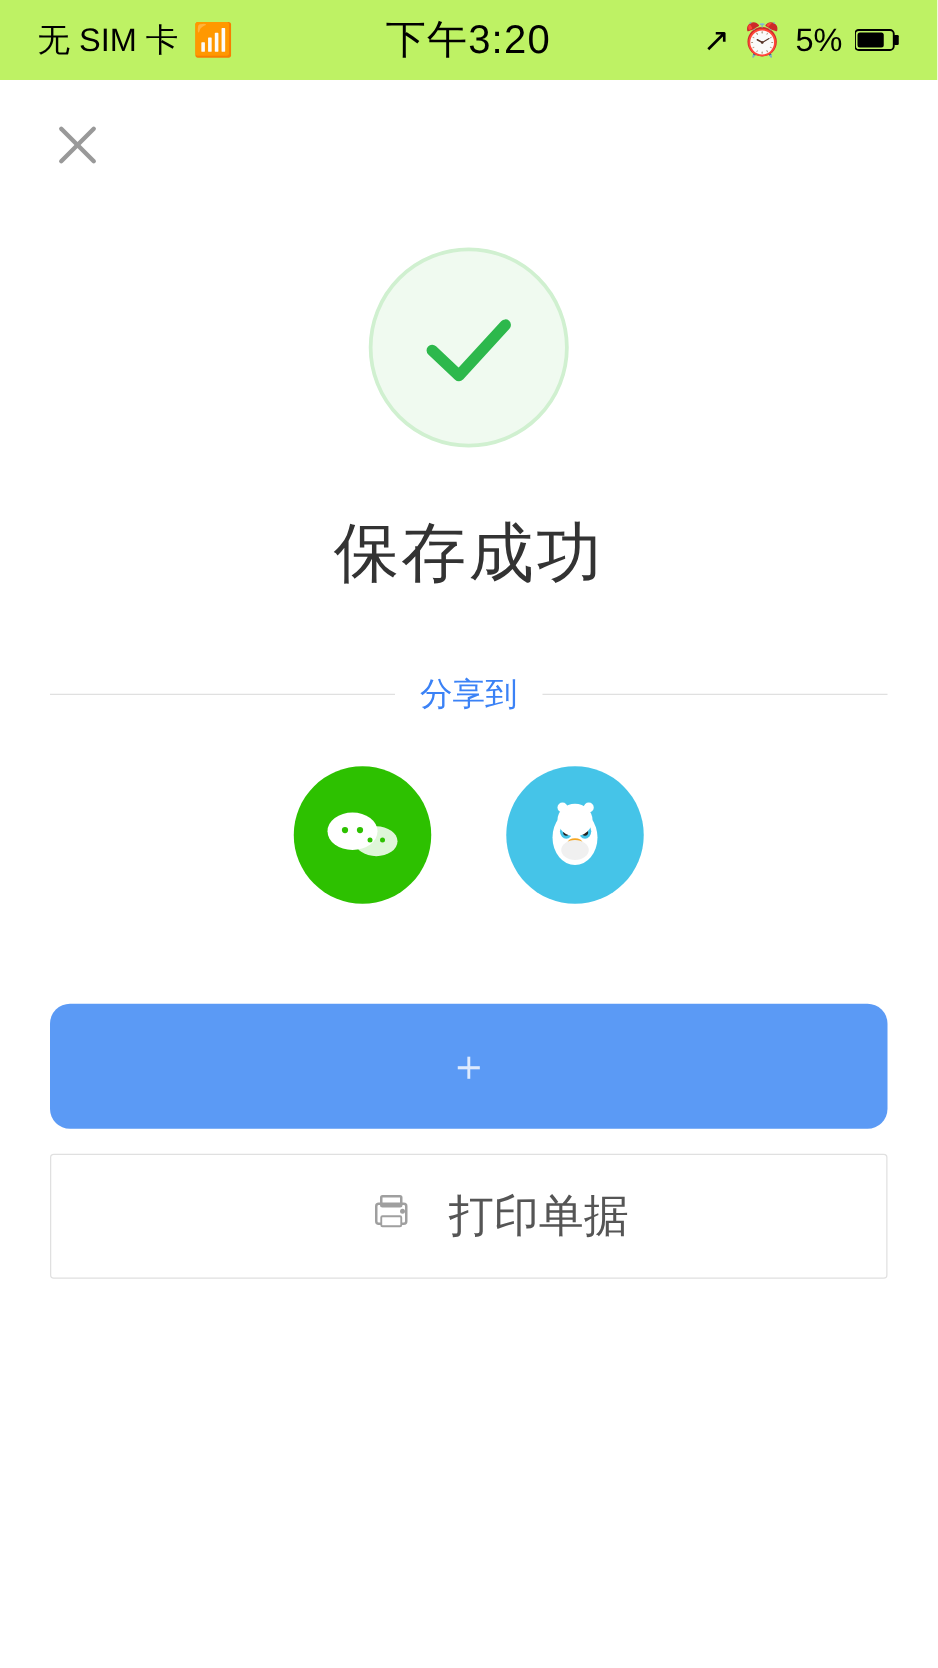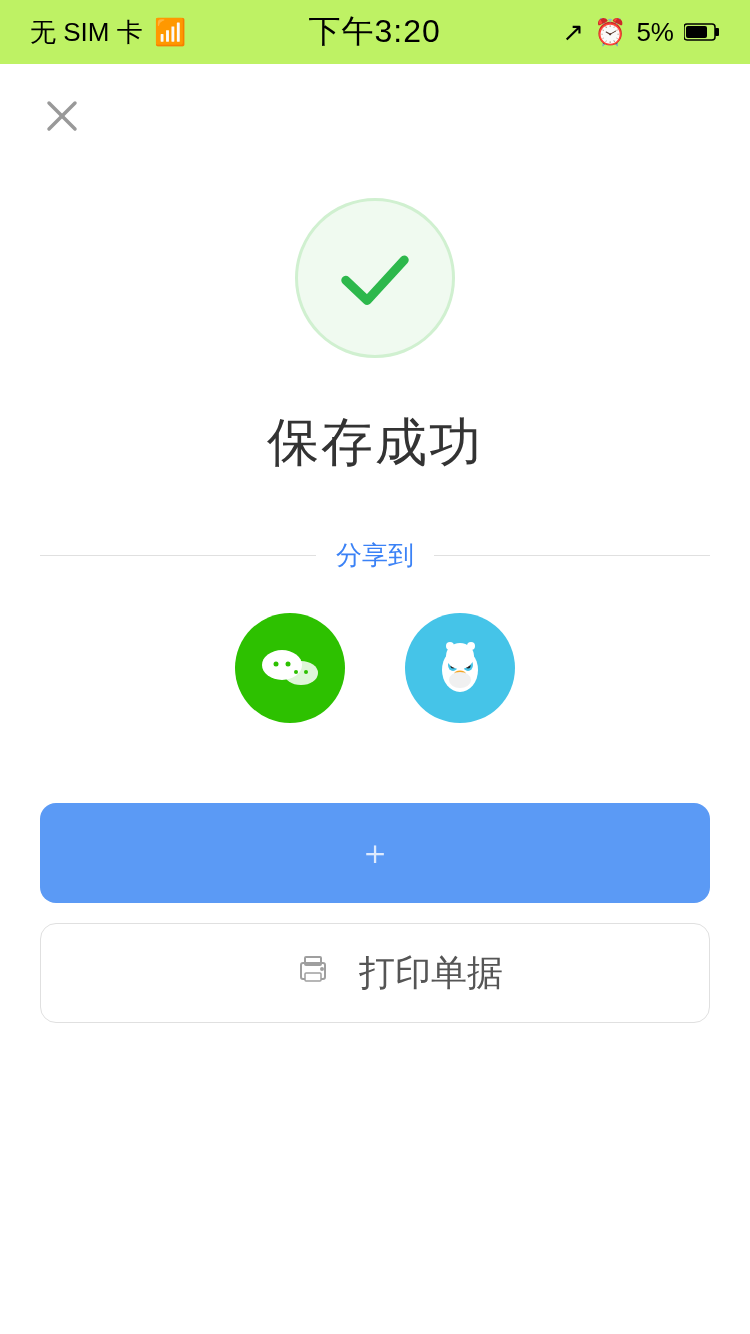--- a/index.html
+++ b/index.html
@@ -197,21 +197,21 @@
       gap: 16px;
       cursor: pointer;
       margin-bottom: 20px;
     }
 
     .btn-secondary {
       width: 100%;
       height: 100px;
       background: #fff;
       border: 1px solid #e0e0e0;
-      border-radius: 16px;
+      border-radius: 3px;
       color: #555;
       font-size: 36px;
       font-weight: 400;
       display: flex;
       align-items: center;
       justify-content: center;
       gap: 28px;
       cursor: pointer;
       margin-bottom: 20px;
       padding-left: 48px;

